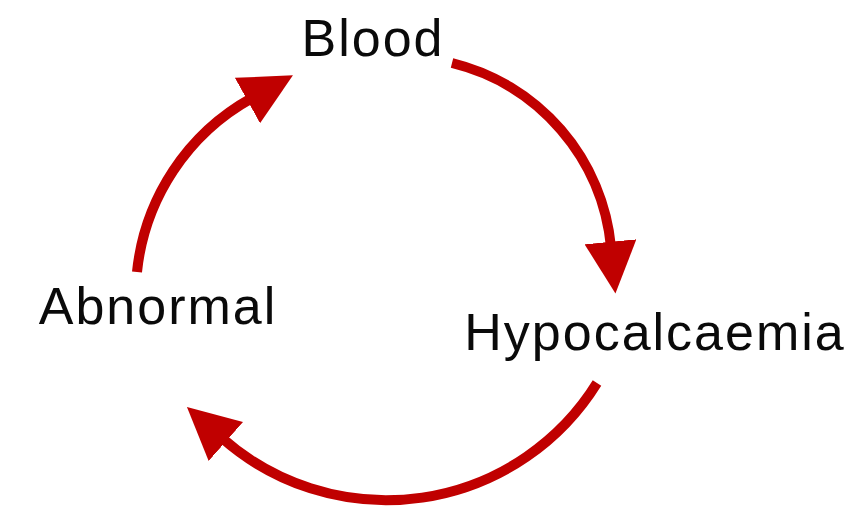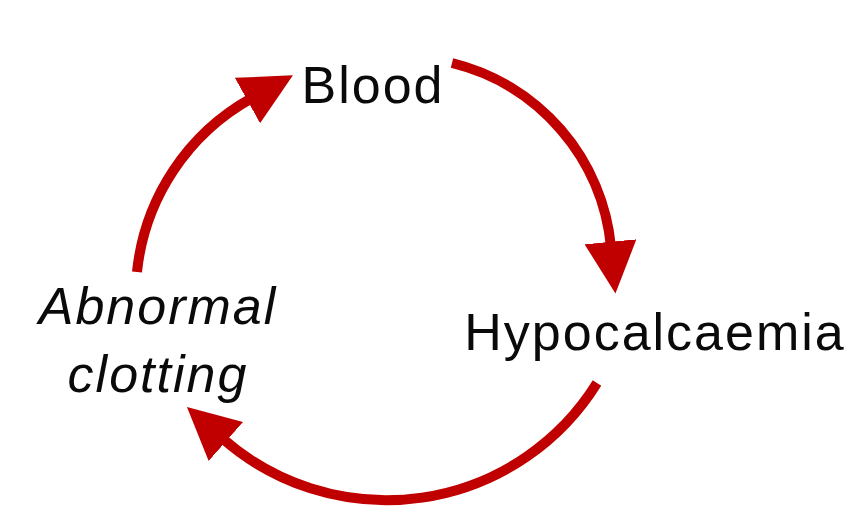--- a/index.html
+++ b/index.html
@@ -32,22 +32,22 @@
     color: #0a0a0a;
     font-size: 52px;
     line-height: 68px;
     letter-spacing: 2px;
     text-align: center;
     white-space: nowrap;
   }
   .node-label .line {
     display: block;
   }
-  #node-blood-loss        { left: 273px; top: 4px;   width: 200px; margin-top: 47px; }
-  #node-abnormal-clotting { left: 0px;   top: 272px; width: 316px; font-style: italic; }
+  #node-blood-loss        { left: 273px; top: 4px;   width: 200px; }
+  #node-abnormal-clotting { left: 0px;   top: 272px; width: 316px; }
   #node-hypocalcaemia     { left: 445px; top: 298px; width: 420px; }
 </style>
 </head>
 <body>
 
 <div class="canvas">
 
   <svg class="arrows-svg" viewBox="0 0 865 529" xmlns="http://www.w3.org/2000/svg">
     <defs>
       <marker id="arrowhead" viewBox="0 0 10 10" refX="1" refY="5" markerWidth="5.2" markerHeight="5.2" orient="auto">
@@ -65,16 +65,15 @@
   <div class="node-label" id="node-blood-loss">
     <span class="line">Blood</span>
   </div>
 
   <div class="node-label" id="node-hypocalcaemia">
     <span class="line">Hypocalcaemia</span>
   </div>
 
   <div class="node-label" id="node-abnormal-clotting">
     <span class="line">Abnormal</span>
-    <span class="line">clotting</span>
   </div>
 
 </div>
 
 </body></html>

